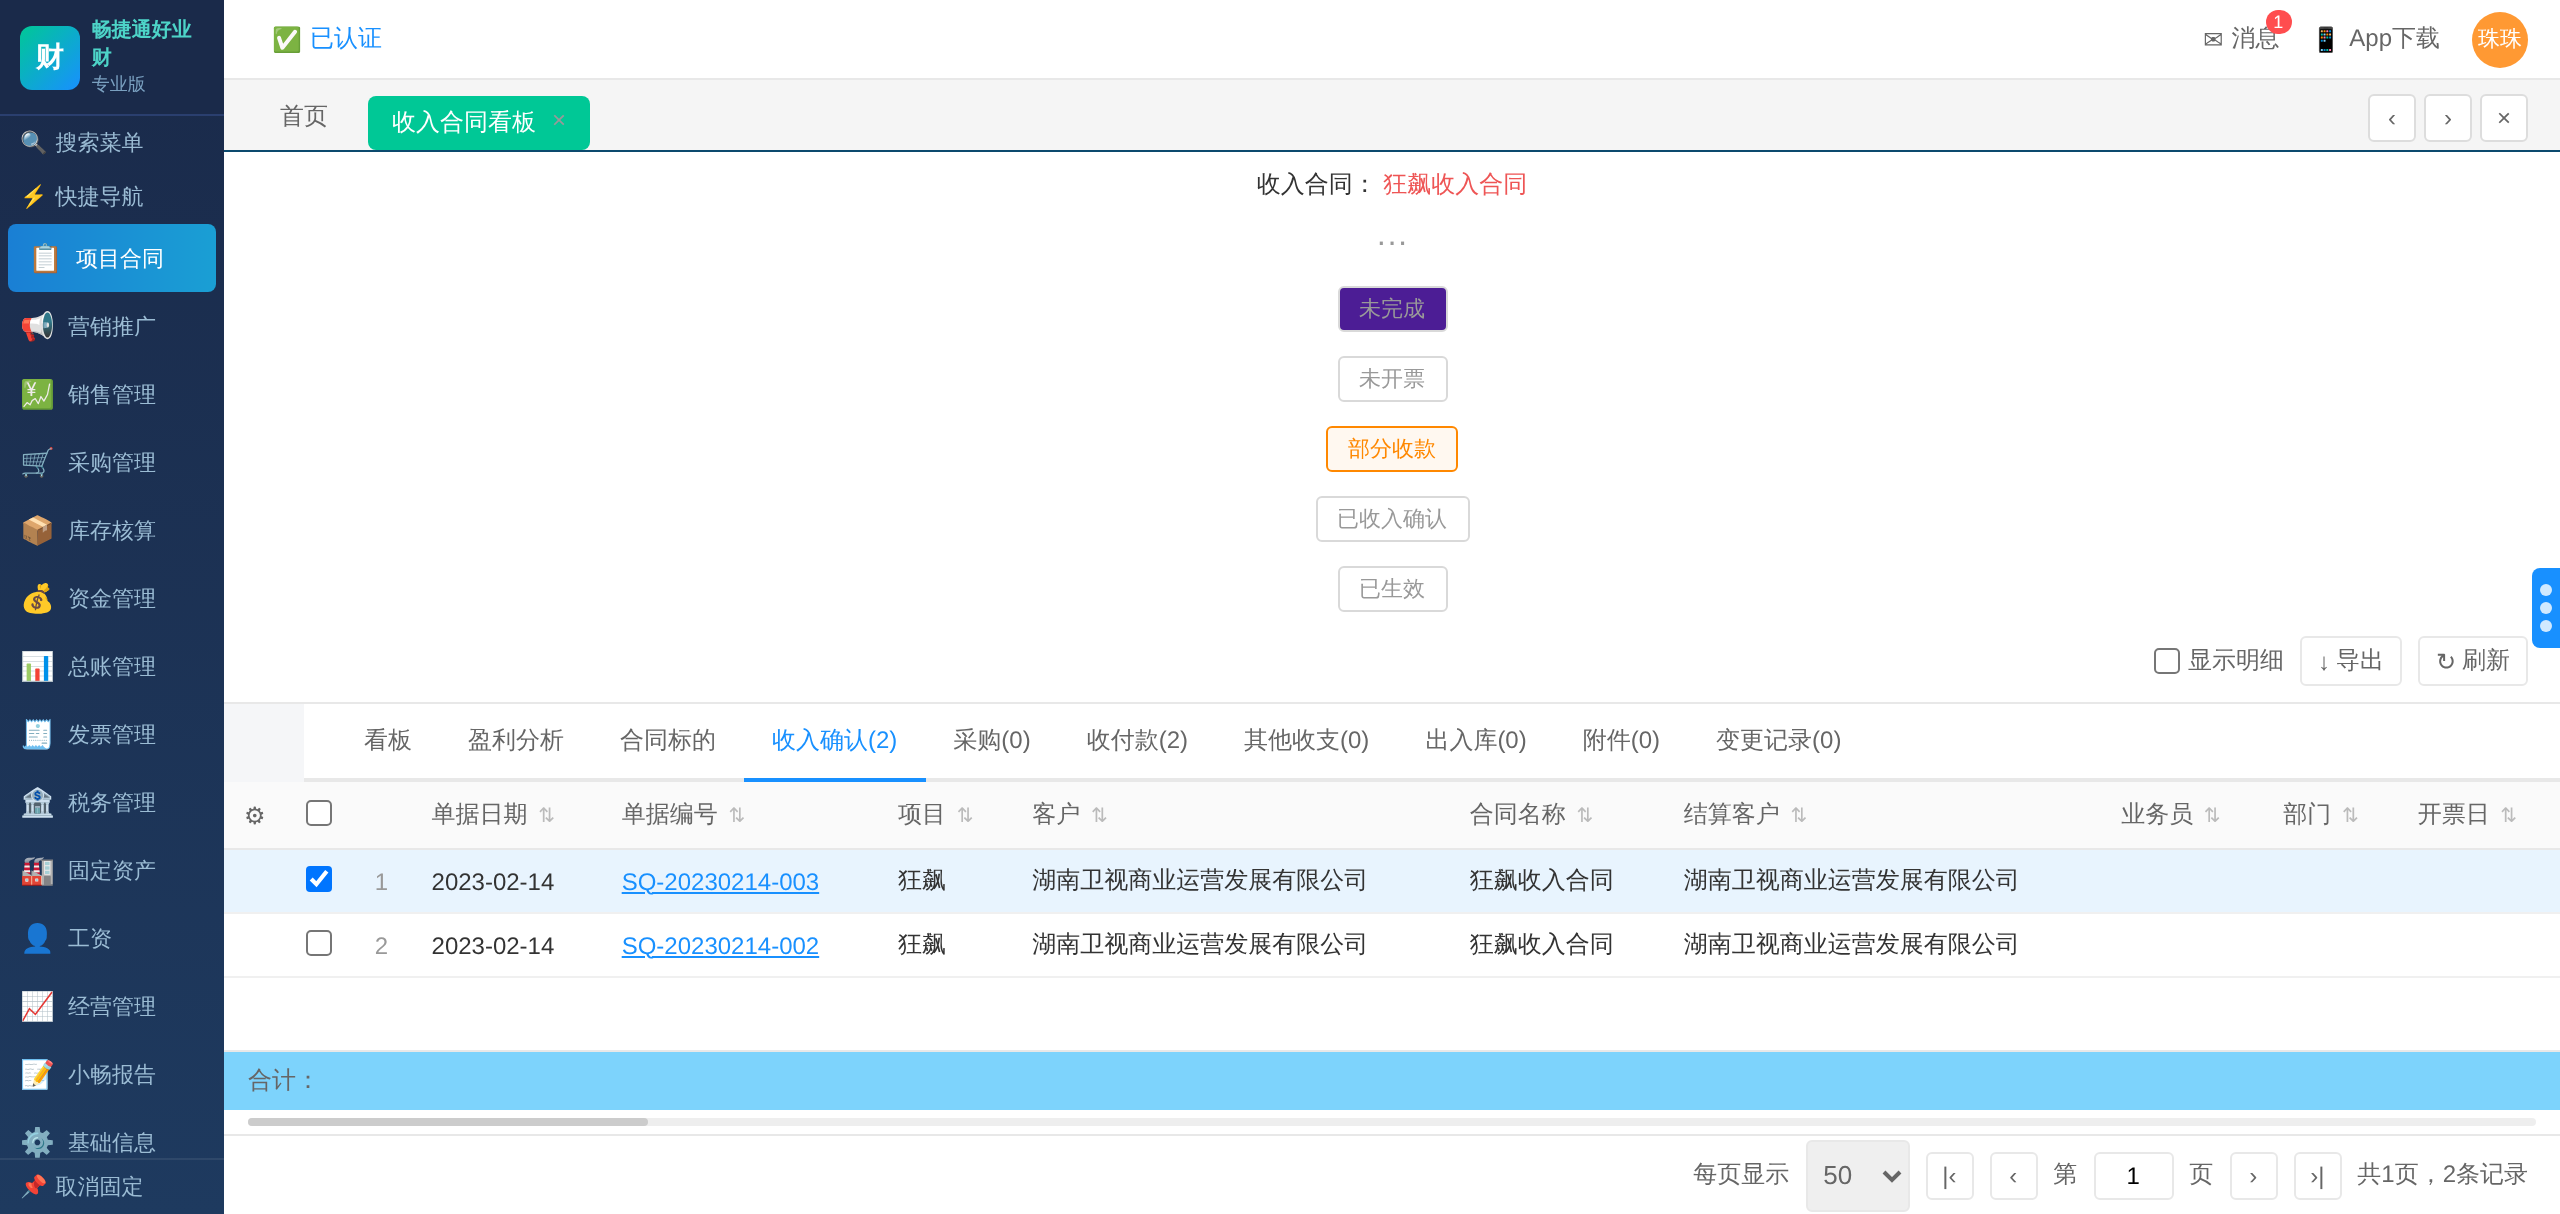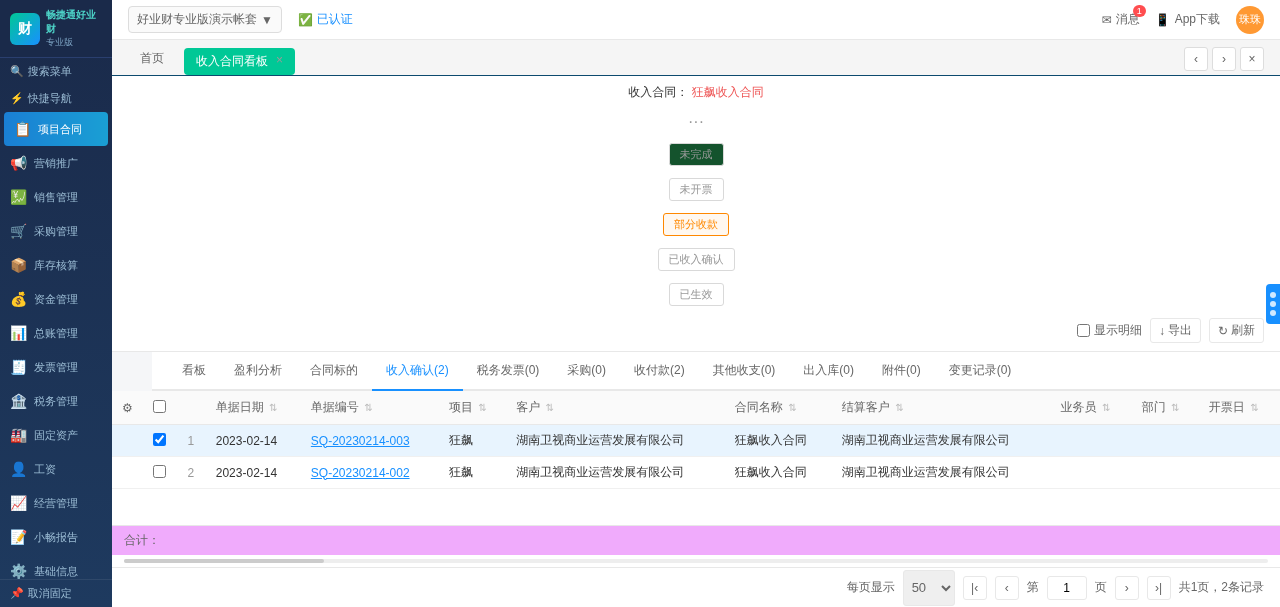--- a/index.html
+++ b/index.html
@@ -33,21 +33,21 @@
     .tabbar-close { margin-left: 4px; color: #999; }
     .tab-btn-green { background: #00c896; color: #fff; padding: 5px 12px; border-radius: 4px; font-size: 12px; cursor: pointer; border: none; margin-left: 8px; display: flex; gap: 4px; }
 
     
     .content { flex: 1; overflow: hidden; display: flex; flex-direction: column; padding: 0; background: #f5f6f8; }
 
     
     .contract-header { background: #fff; padding: 8px 16px; display: flex; align-items: center; gap: 12px; border-bottom: 1px solid #e8e8e8; flex-direction: column; }
     .contract-more { color: #999; cursor: pointer; font-size: 16px; }
     .status-btn { padding: 3px 10px; border-radius: 3px; font-size: 11px; cursor: pointer; border: 1px solid; }
-    .status-uncomplete { border-color: #d9d9d9; color: #999; background: #14532d; }
+    .status-uncomplete { border-color: #d9d9d9; color: #999; background: #4c1d95; }
     .status-uninvoice { border-color: #d9d9d9; color: #999; background: #fff; }
     .status-partial { border-color: #ff8800; color: #ff8800; background: #fff8f0; }
     .status-confirmed { border-color: #d9d9d9; color: #999; background: #fff; }
     .status-effective { border-color: #d9d9d9; color: #999; background: #fff; }
     .contract-header-right { margin-left: auto; display: flex; align-items: center; gap: 8px; }
     .show-detail-cb { display: flex; gap: 4px; font-size: 12px; color: #666; }
     .action-btn { color: #666; font-size: 12px; cursor: pointer; display: flex; align-items: center; gap: 3px; padding: 3px 8px; border: 1px solid #e8e8e8; border-radius: 3px; background: #fff; }
 
     
     .subtabs { background: #fff; padding: 0 16px; border-bottom: 2px solid #e8e8e8; display: flex; gap: 0; margin-left: 40px; }
@@ -62,21 +62,21 @@
     th { padding: 8px 10px; text-align: left; color: #666; font-weight: normal; border-bottom: 1px solid #e8e8e8; white-space: nowrap; position: relative; }
     th .sort-icon { color: #bbb; font-size: 10px; margin-left: 2px; }
     td { padding: 7px 10px; border-bottom: 1px solid #f0f0f0; color: #333; white-space: nowrap; }
     tr.row-selected td { background: #e8f4fe; }
     .row-num { color: #999; text-align: center; }
     .link { color: #1890ff; cursor: pointer; text-decoration: underline; }
     .checkbox-cell { width: 30px; text-align: center; }
     .gear-cell { width: 30px; }
 
     
-    .table-footer { padding: 6px 12px; background: #f0abfc; border-top: 1px solid #e8e8e8; display: flex; align-items: flex-start; }
+    .table-footer { padding: 6px 12px; background: #7dd3fc; border-top: 1px solid #e8e8e8; display: flex; align-items: flex-start; }
     .footer-total { font-size: 12px; color: #666; }
     .scrollbar-hint { height: 4px; background: #eee; margin: 4px 12px; border-radius: 2px; }
     .scrollbar-thumb { width: 200px; height: 4px; background: #ccc; border-radius: 2px; }
 
     
     .pagination { height: 40px; background: #fff; border-top: 1px solid #e8e8e8; display: flex; align-items: center; justify-content: flex-end; padding: 0 16px; gap: 8px; font-size: 12px; color: #666; }
     .page-btn { width: 24px; height: 24px; display: flex; align-items: center; justify-content: center; cursor: pointer; border: 1px solid #e8e8e8; border-radius: 3px; background: #fff; color: #666; }
     .page-input { width: 40px; height: 24px; text-align: center; border: 1px solid #e8e8e8; border-radius: 3px; font-size: 12px; }
     .page-size-select { height: 36px; border: 1px solid #e8e8e8; border-radius: 3px; font-size: 13px; color: #666; padding: 0 4px; }
 
@@ -165,24 +165,20 @@
   </div>
   <div class="sidebar-bottom">
     <span>📌</span>
     <span>取消固定</span>
   </div>
 </div>
 
 <div class="main">
 
   <div class="topbar">
-    <div class="topbar-selector">
-      <span>好业财专业版演示帐套</span>
-      <span>▼</span>
-    </div>
     <div class="topbar-certified">
       <span>✅</span>
       <span>已认证</span>
     </div>
     <div class="topbar-right">
       <div class="topbar-icon-btn">
         <span>✉</span>
         <span class="badge">1</span>
         <span>消息</span>
       </div>
@@ -240,21 +236,20 @@
           <span>刷新</span>
         </button>
       </div>
     </div>
 
     <div class="subtabs">
       <div class="subtab">看板</div>
       <div class="subtab">盈利分析</div>
       <div class="subtab">合同标的</div>
       <div class="subtab active">收入确认(2)</div>
-      <div class="subtab">税务发票(0)</div>
       <div class="subtab">采购(0)</div>
       <div class="subtab">收付款(2)</div>
       <div class="subtab">其他收支(0)</div>
       <div class="subtab">出入库(0)</div>
       <div class="subtab">附件(0)</div>
       <div class="subtab">变更记录(0)</div>
     </div>
 
     <div class="table-area">
       <div class="table-wrap">

